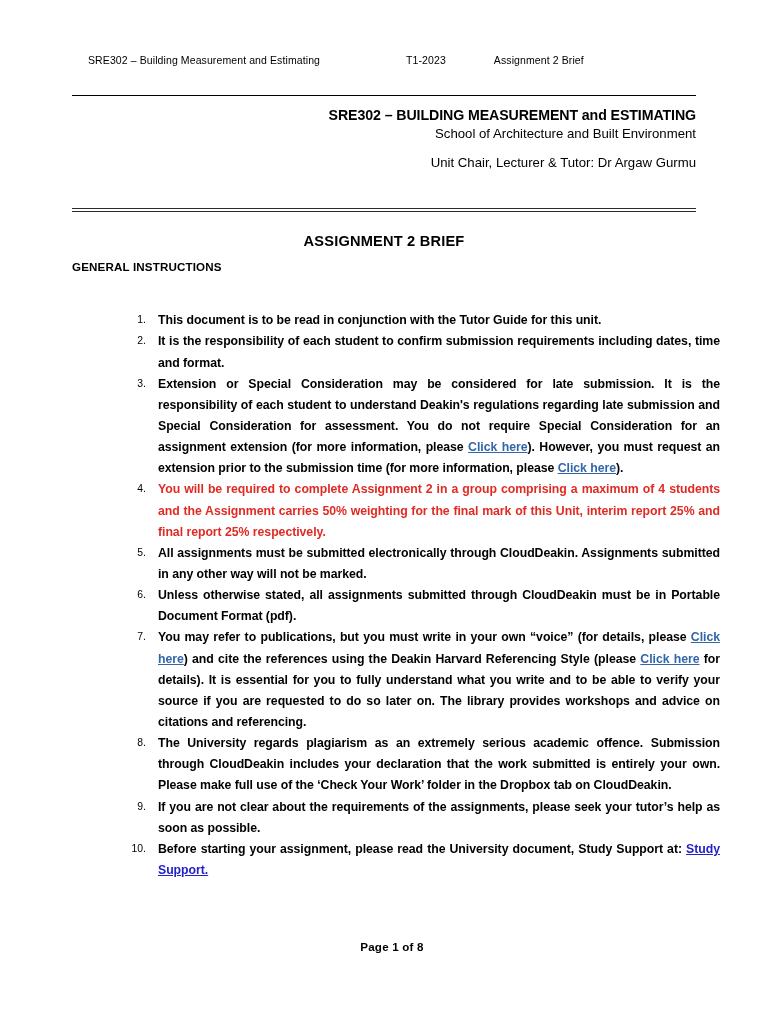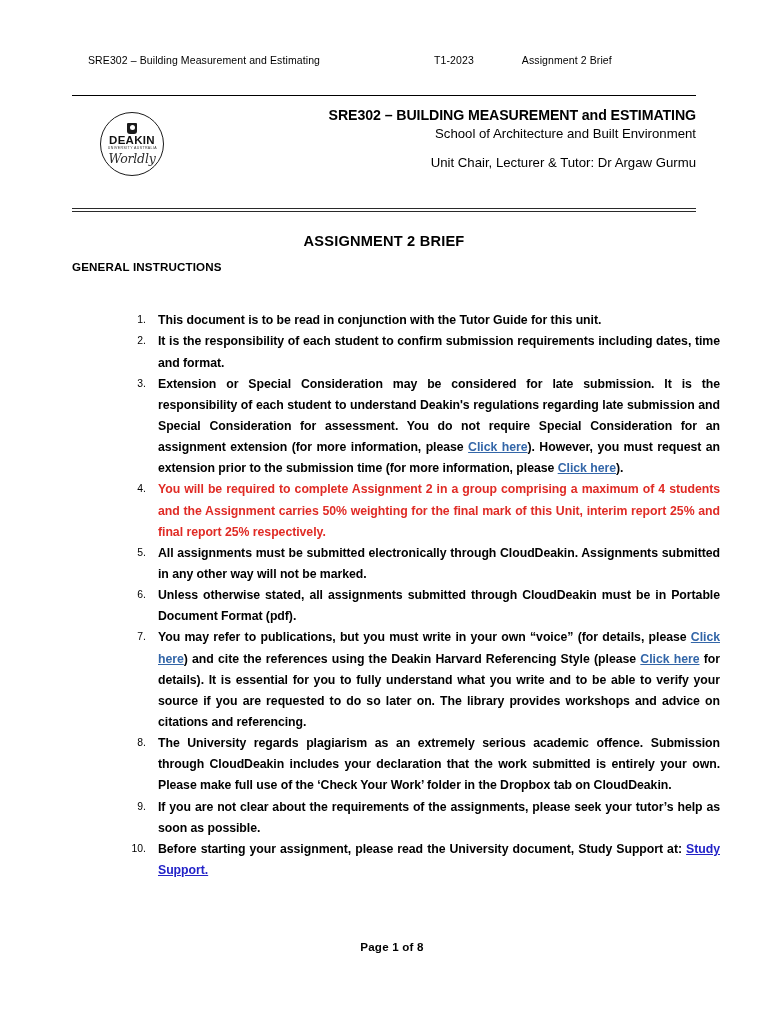--- a/index.html
+++ b/index.html
@@ -30,21 +30,21 @@
     left: 88px;
     top: 54px;
     width: 592px;
     display: flex;
     align-items: baseline;
     font-size: 10.5px;
     letter-spacing: 0.1px;
     white-space: nowrap;
   }
   .rh-left { flex: 0 0 auto; }
-  .rh-mid  { margin-left: 114px; }
+  .rh-mid  { margin-left: 86px; }
   .rh-right{ margin-left: 48px; }
 
   .rule-top {
     position: absolute;
     left: 72px;
     top: 95px;
     width: 624px;
     height: 0;
     border-top: 1.6px solid #000;
   }
@@ -234,28 +234,20 @@
   <div class="running-header">
     <span class="rh-left">SRE302 – Building Measurement and Estimating</span>
     <span class="rh-mid">T1-2023</span>
     <span class="rh-right">Assignment 2 Brief</span>
   </div>
 
   <div class="rule-top"></div>
 
   <div class="title-band">
 
-    <div class="logo-wrap">
-      <div class="logo-circle">
-        <div class="logo-crest"></div>
-        <div class="logo-deakin">DEAKIN</div>
-        <div class="logo-sub">UNIVERSITY AUSTRALIA</div>
-        <div class="logo-worldly">Worldly</div>
-      </div>
-    </div>
 
     <div class="title-text">
       <div class="t-line1">SRE302 – BUILDING MEASUREMENT and ESTIMATING</div>
       <div class="t-line2">School of Architecture and Built Environment</div>
       <div class="t-line4">Unit Chair, Lecturer &amp; Tutor: Dr Argaw Gurmu</div>
     </div>
 
   </div>
 
   <div class="rule-double"></div>

